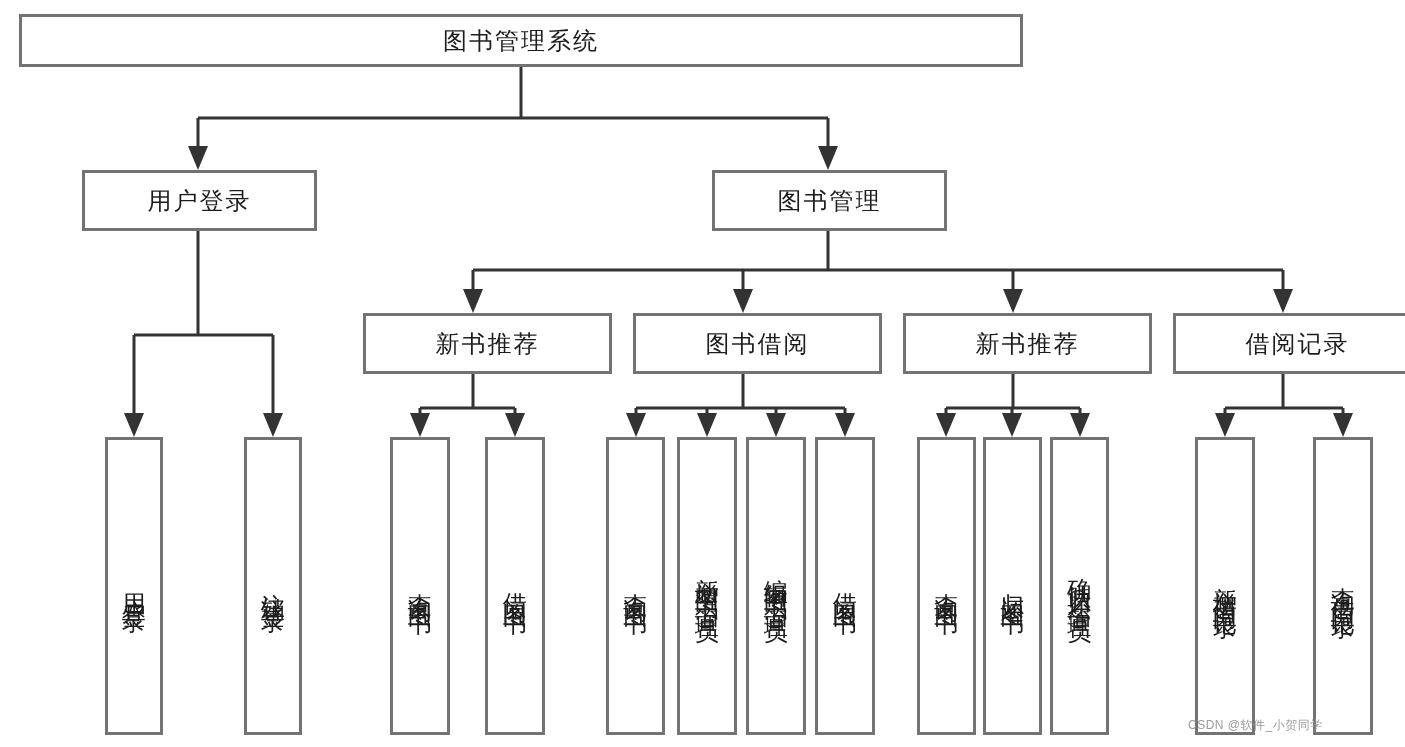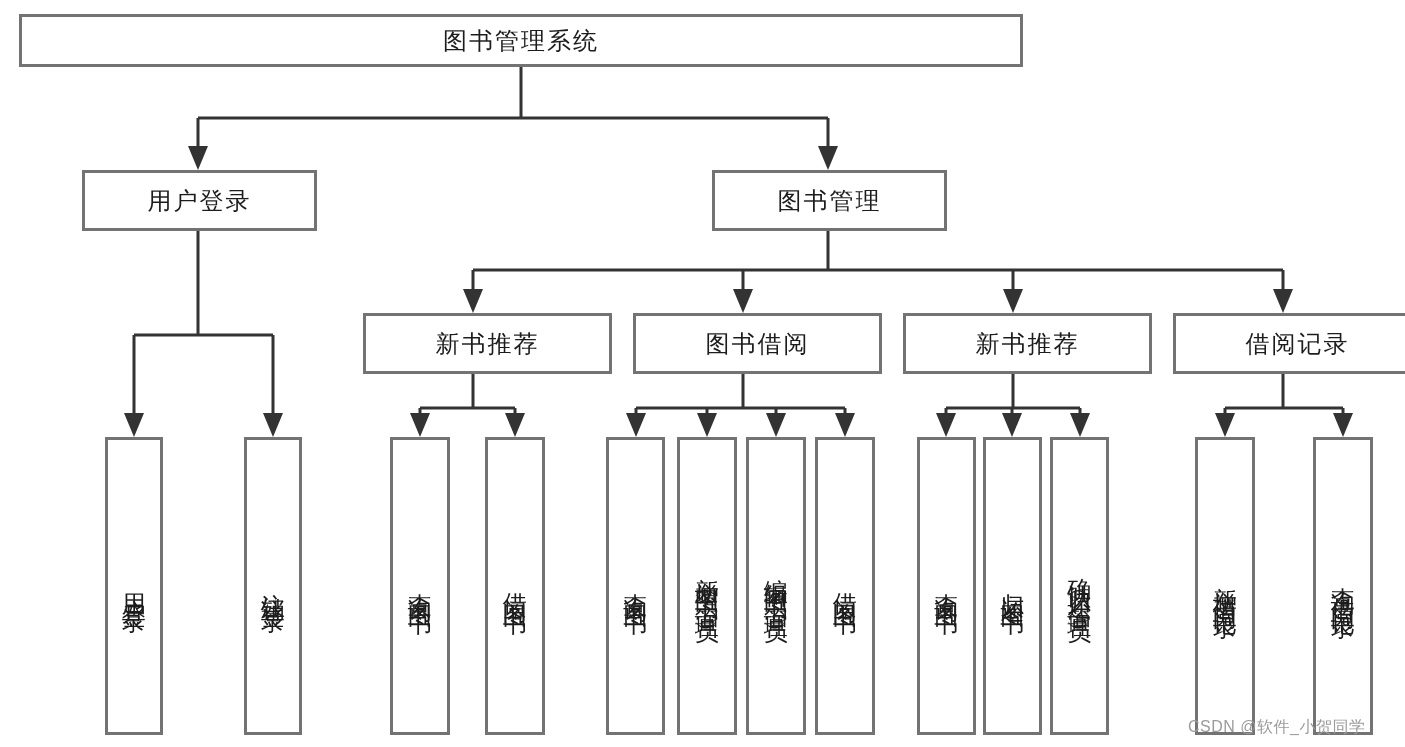--- a/index.html
+++ b/index.html
@@ -50,21 +50,21 @@
   .g2a { left: 390px;  width: 60px; }  .g2b { left: 485px;  width: 60px; }
   .g3a { left: 606px;  width: 59px; }  .g3b { left: 677px;  width: 60px; }
   .g3c { left: 746px;  width: 60px; }  .g3d { left: 815px;  width: 60px; }
   .g4a { left: 917px;  width: 59px; }  .g4b { left: 983px;  width: 59px; }
   .g4c { left: 1050px; width: 59px; }
   .g5a { left: 1195px; width: 60px; }  .g5b { left: 1313px; width: 60px; }
   #watermark {
     position: absolute;
     left: 1188px;
     top: 717px;
-    font-size: 16px;
+    font-size: 12px;
     letter-spacing: 0.5px;
     color: #9b9b9b;
     z-index: 3;
     white-space: nowrap;
   }
 </style>
 </head>
 <body>
 
 <div id="canvas">

